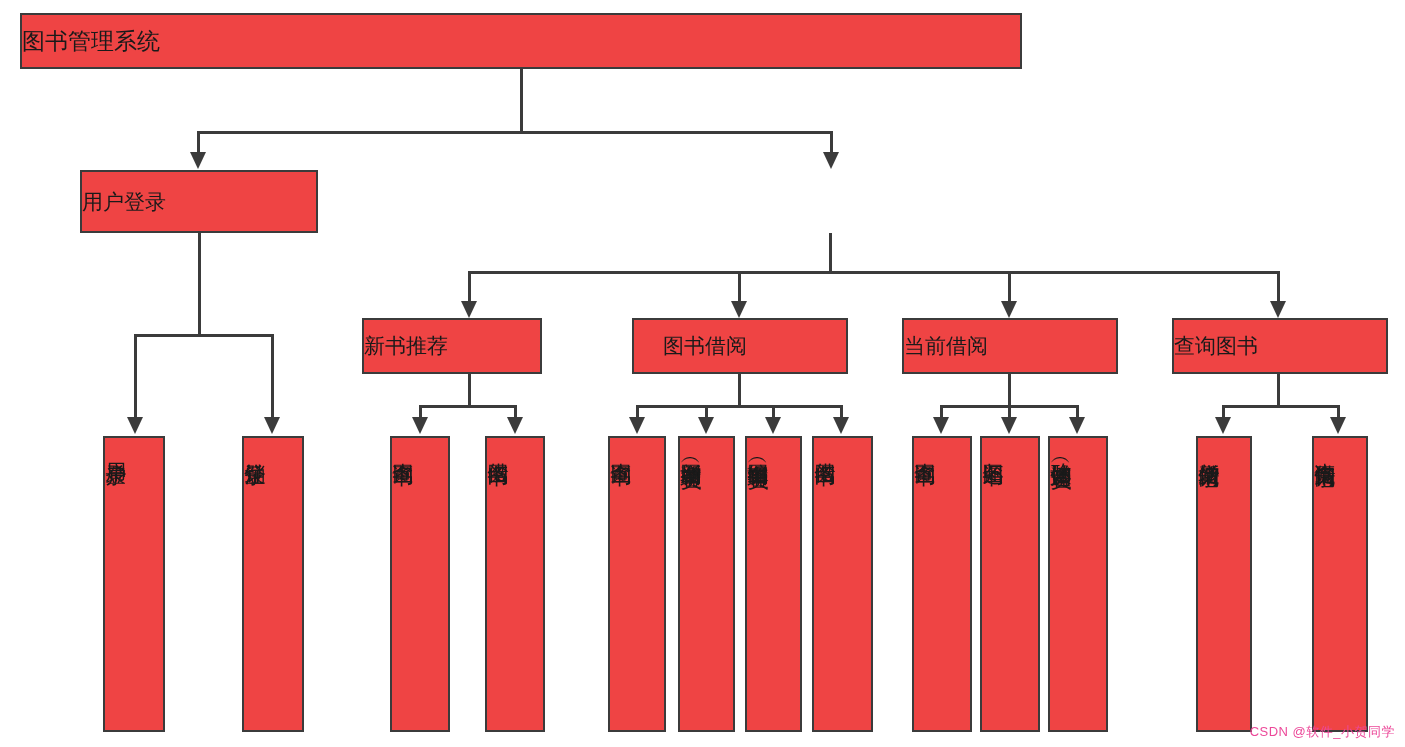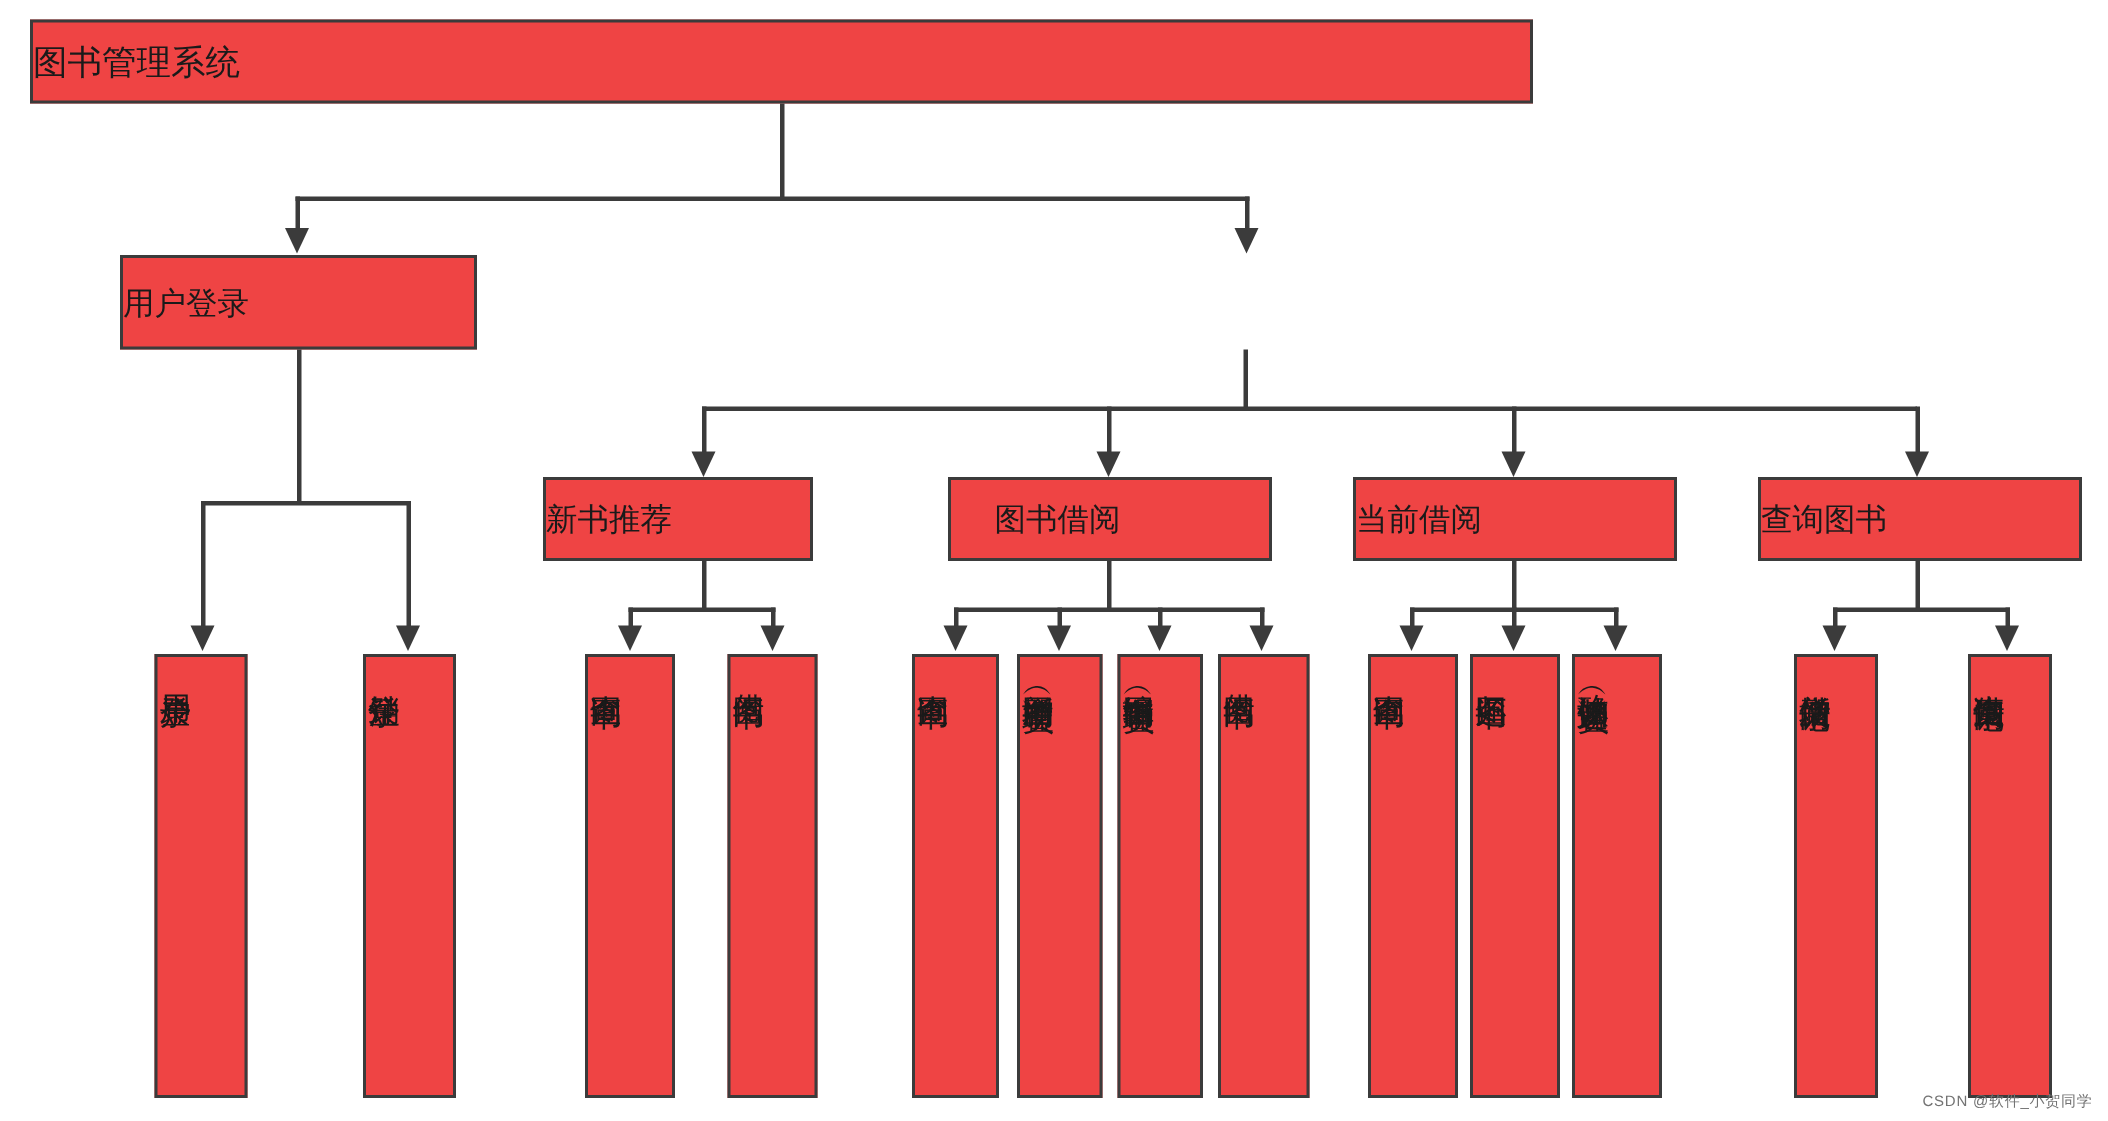--- a/index.html
+++ b/index.html
@@ -58,22 +58,22 @@
     width: 0;
     height: 0;
     border-left: 8px solid transparent;
     border-right: 8px solid transparent;
     border-top: 17px solid #3b3b3b;
   }
   #watermark {
     position: absolute;
     right: 10px;
     bottom: 6px;
-    font-size: 10px;
-    color: #737373;
+    font-size: 13px;
+    color: #ec4899;
     letter-spacing: 0.5px;
     pointer-events: none;
     text-align: center;
   }
 </style>
 </head>
 <body>
 
 <div id="canvas">
 

